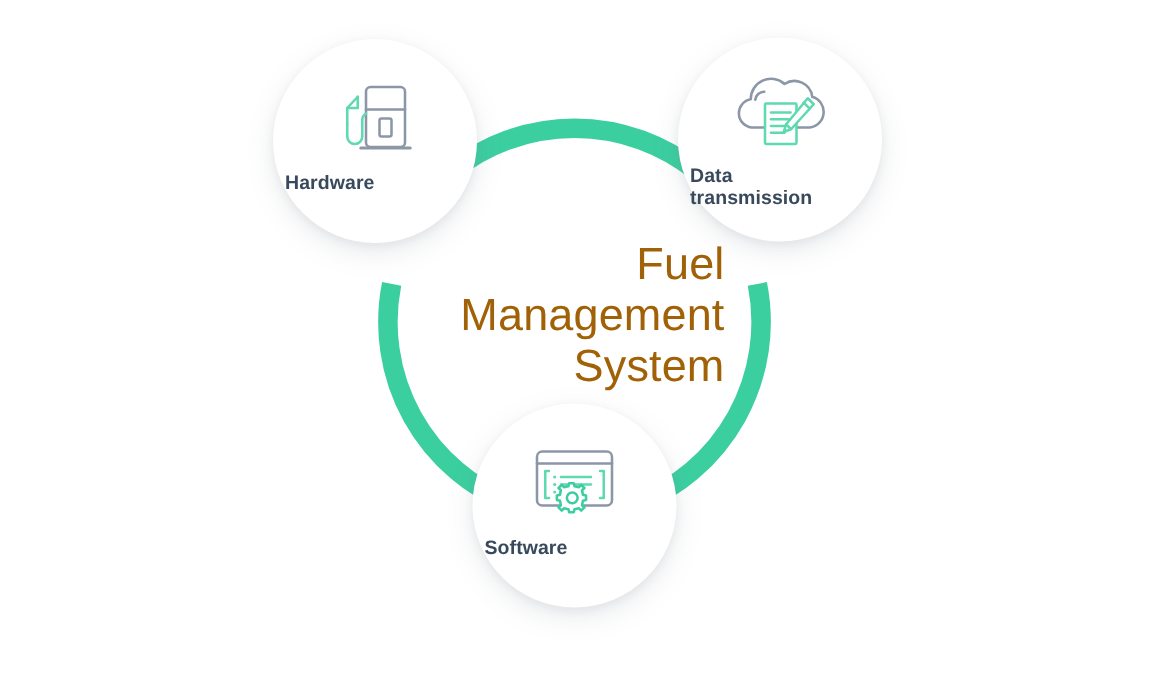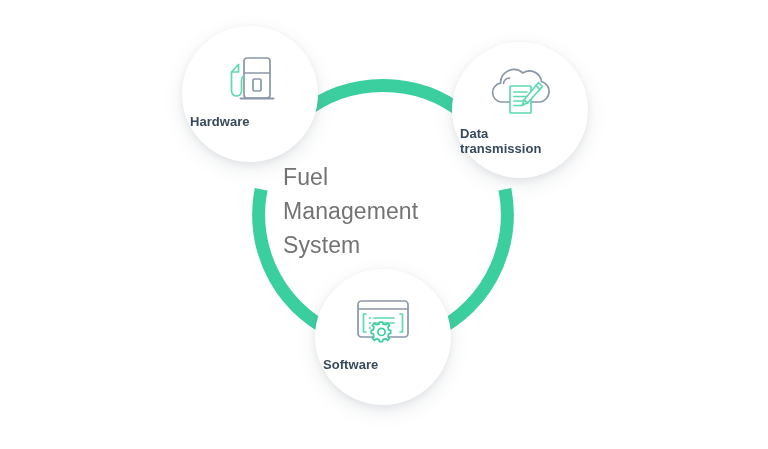--- a/index.html
+++ b/index.html
@@ -31,23 +31,23 @@
     width: 768px;
     height: 449px;
     display: block;
   }
   
   .center-title {
     position: absolute;
     left: 283px;
     top: 160px;
     width: 200px;
-    text-align: left;
-    color: #737373;
-    font-size: 23px;
+    text-align: right;
+    color: #a16207;
+    font-size: 30px;
     line-height: 34px;
     font-weight: 400;
     letter-spacing: 0.1px;
     white-space: pre-line;
     pointer-events: none;
   }
   
   .node {
     position: absolute;
     width: 136px;
@@ -72,21 +72,21 @@
     margin-top: 6px;
     color: #38495c;
     font-size: 13px;
     font-weight: 700;
     line-height: 15px;
     text-align: left;
     width: 120px;
     letter-spacing: 0.05px;
   }
   #node-hardware   { left: 182px; top: 26px;  }
-  #node-data       { left: 452px; top: 42px;  }
+  #node-data       { left: 452px; top: 25px;  }
   #node-software   { left: 315px; top: 269px; }
 
   #node-data .node-icon   { margin-top: 22px; height: 58px; width: 72px; }
   #node-data .node-label  { margin-top: 4px; }
   #node-software .node-icon { margin-top: 24px; width: 66px; height: 58px; }
 </style>
 </head>
 <body>
 
 <div id="diagram-root">

